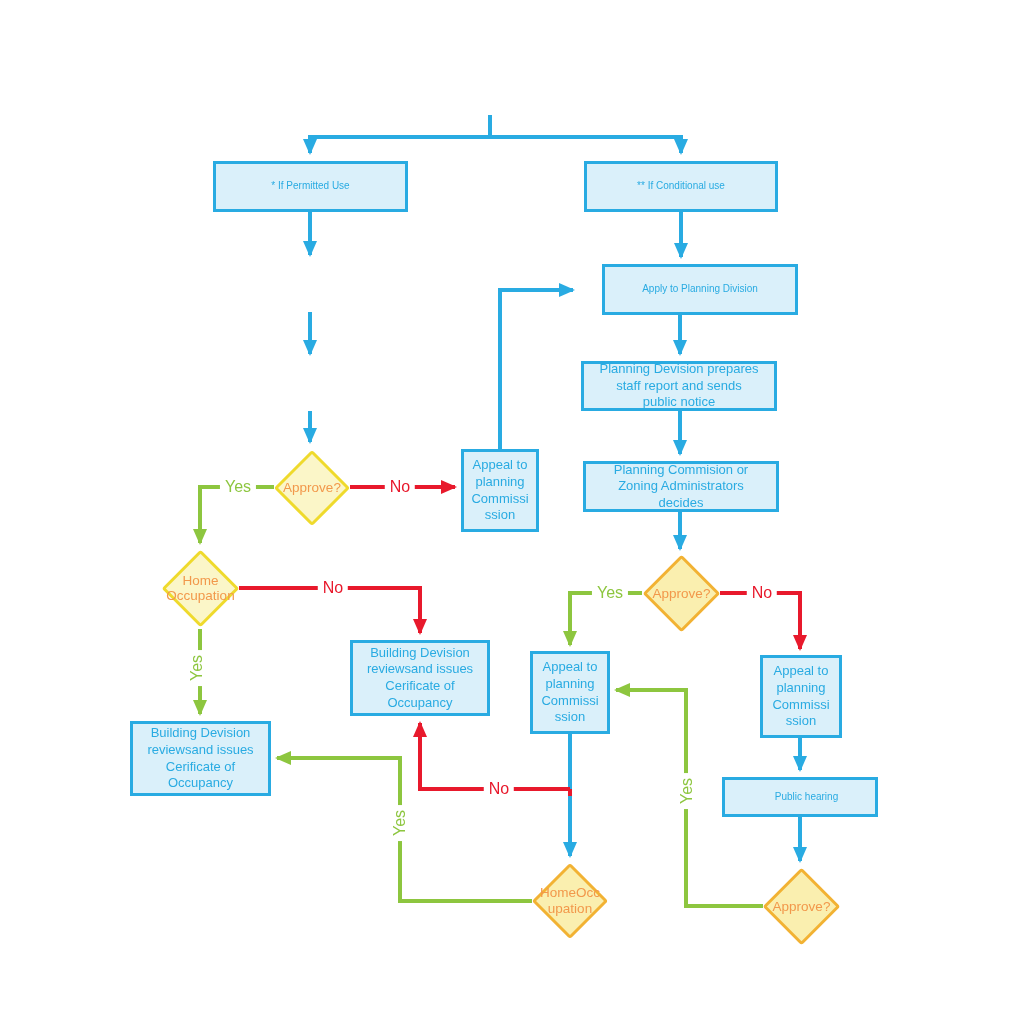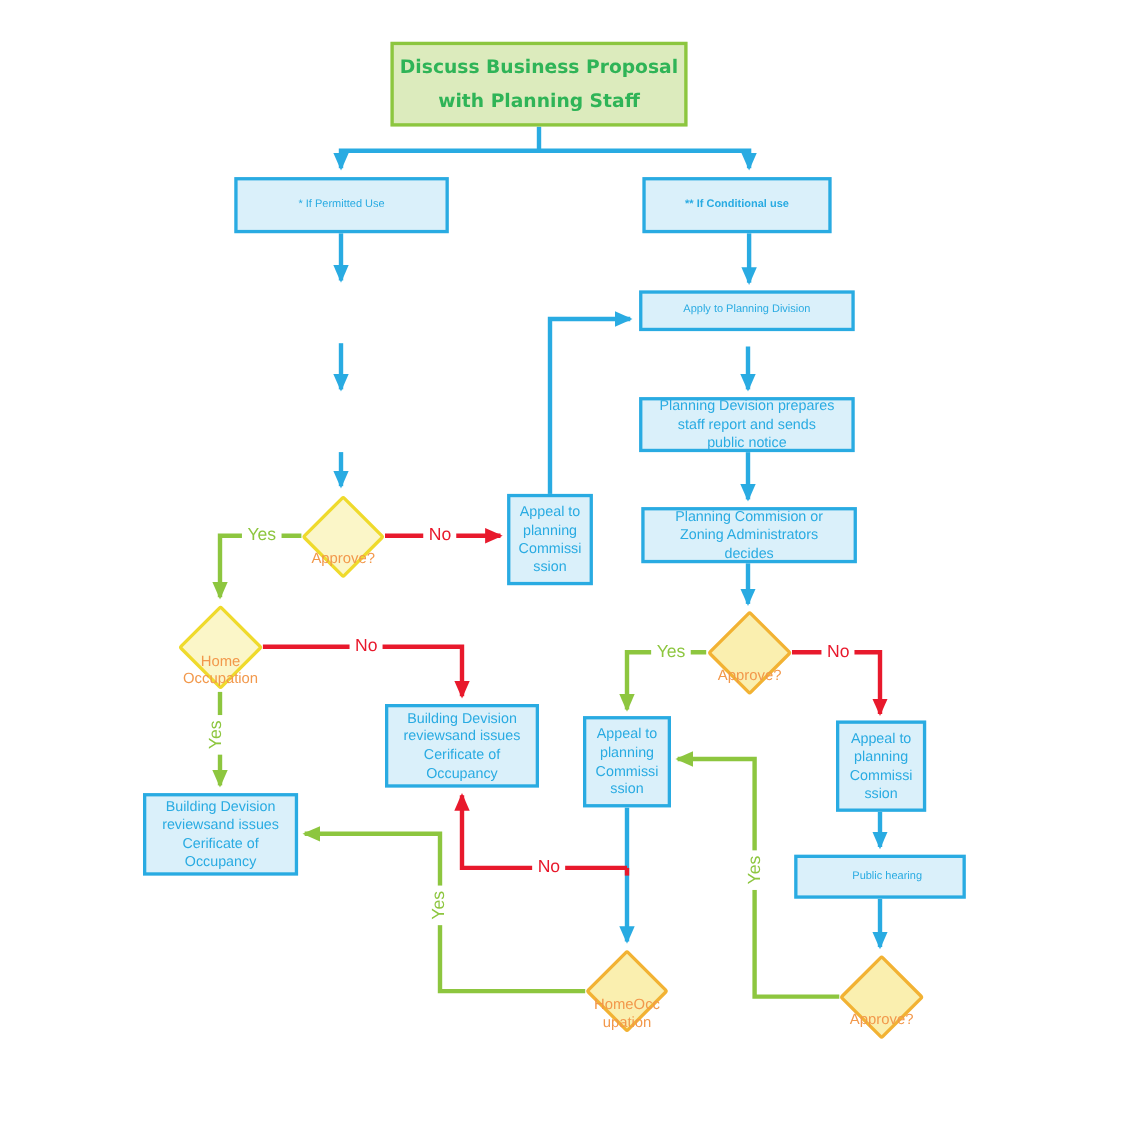--- a/index.html
+++ b/index.html
@@ -14,21 +14,21 @@
   .title-box{background:#DCEBBD;border:3px solid #8CC63F;color:#2FB457;
              font-family:"DejaVu Sans", sans-serif;font-weight:bold;font-size:17px;line-height:1.8;}
 
   .diamond{position:absolute;}
   .diamond .shape{position:absolute;left:0;top:0;right:0;bottom:0;transform:rotate(45deg);
                   box-sizing:border-box;border:3.5px solid;border-radius:3px;}
   .diamond.yellow .shape{background:#FBF6C8;border-color:#EFDA2C;}
   .diamond.orange .shape{background:#FAEFAF;border-color:#F2B233;}
   .diamond .dlabel{position:absolute;left:50%;top:50%;transform:translate(-50%,-50%);
                    width:120px;display:flex;align-items:center;justify-content:center;
-                   text-align:center;white-space:pre-line;color:#F2984B;font-size:13.5px;line-height:1.15;margin-top:20px;}
+                   text-align:center;white-space:pre-line;color:#F2984B;font-size:13.5px;line-height:1.15;}
 
   .elbl{position:absolute;transform:translate(-50%,-50%);background:#ffffff;padding:0 5px;
         font-size:16px;font-weight:normal;}
   .elbl.vert{transform:translate(-50%,-50%) rotate(-90deg);}
   .elbl.yes{color:#8DC63F;}
   .elbl.no{color:#E8192C;}
 </style>
 </head>
 <body>
 
@@ -74,26 +74,24 @@
 
     <g stroke="#E8192C" stroke-width="4" fill="none">
       <polyline points="350,487 455,487" marker-end="url(#ar)"></polyline>
       <polyline points="239,588 420,588 420,633" marker-end="url(#ar)"></polyline>
       <polyline points="720,593 800,593 800,649" marker-end="url(#ar)"></polyline>
       <polyline points="570,789 420,789 420,723" marker-end="url(#ar)"></polyline>
       <polyline points="570,789 570,796"></polyline>
     </g>
   </svg>
 
-  <div class="node title-box" style="left:355px;top:38px;width:270px;height:77px;">Discuss Business Proposal
-with Planning Staff</div>
 
   <div class="node blue" style="left:213px;top:161px;width:195px;height:51px;">* If Permitted Use</div>
-  <div class="node blue" style="left:584px;top:161px;width:172px;height:51px;font-weight:bold;">** If Conditional use</div>
-  <div class="node blue" style="left:581px;top:264px;width:196px;height:37px;">Apply to Planning Division</div>
+  <div class="node blue" style="left:584px;top:161px;width:194px;height:51px;">** If Conditional use</div>
+  <div class="node blue" style="left:602px;top:264px;width:196px;height:51px;">Apply to Planning Division</div>
   <div class="node blue fs13" style="left:583px;top:461px;width:196px;height:51px;">Planning Commision or
 Zoning Administrators
 decides</div>
   <div class="node blue fs13" style="left:581px;top:361px;width:196px;height:50px;">Planning Devision prepares
 staff report and sends
 public notice</div>
   <div class="node blue fs13" style="left:461px;top:449px;width:78px;height:83px;">Appeal to
 planning
 Commissi
 ssion</div>

